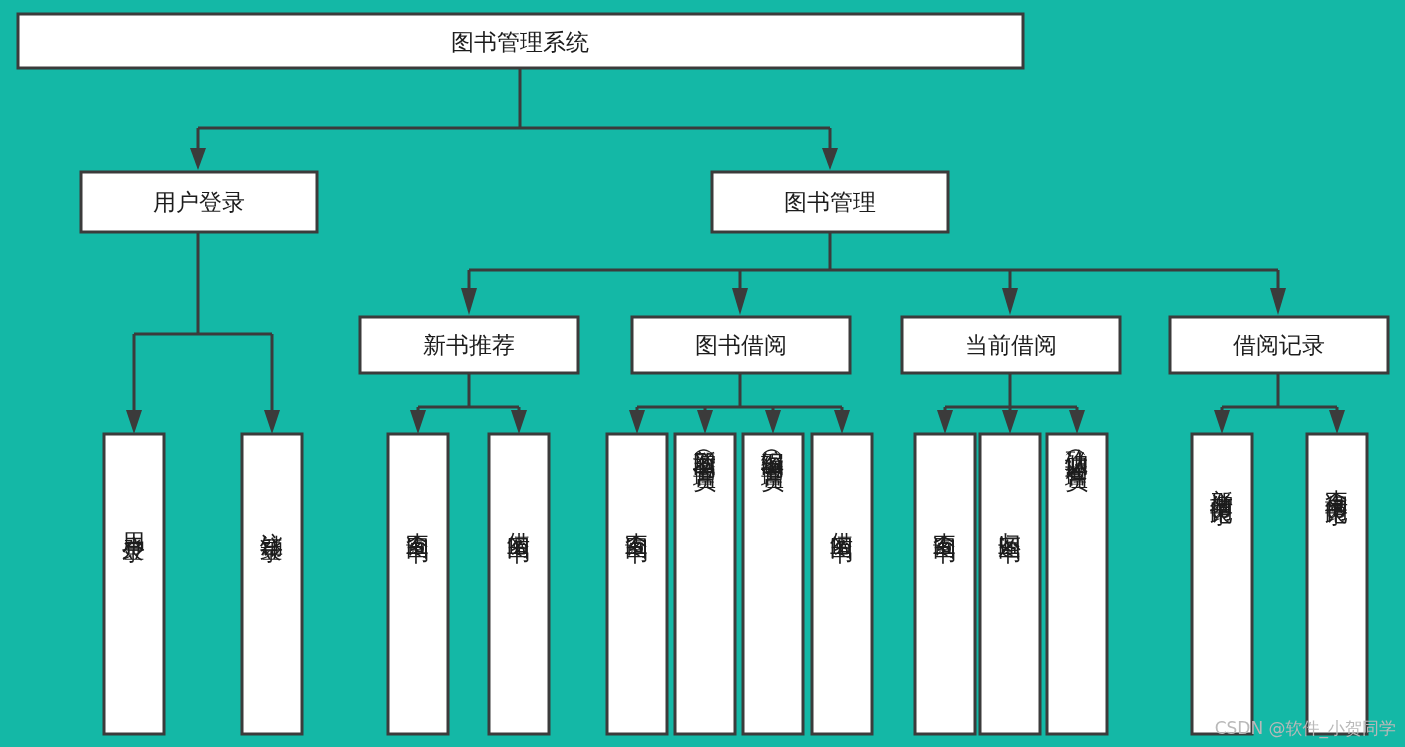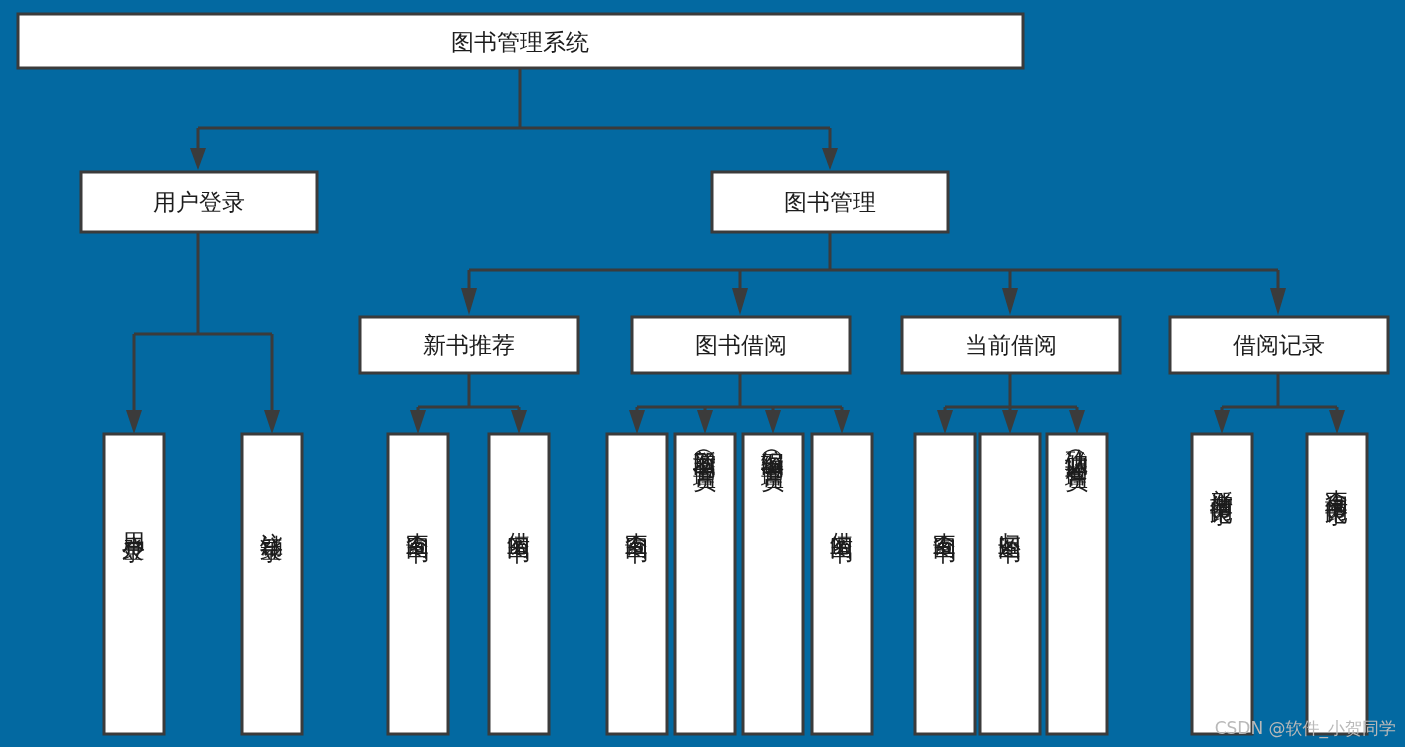--- a/index.html
+++ b/index.html
@@ -8,21 +8,21 @@
     padding: 0;
     background: #ffffff;
   }
   body {
     font-family: "DejaVu Sans", "Liberation Sans", sans-serif;
   }
   #diagram-root {
     position: relative;
     width: 1405px;
     height: 747px;
-    background: #0369a1;
+    background: #14b8a6;
     overflow: hidden;
   }
   svg#flow-svg {
     position: absolute;
     top: 0;
     left: 0;
     width: 1405px;
     height: 747px;
     display: block;
   }

